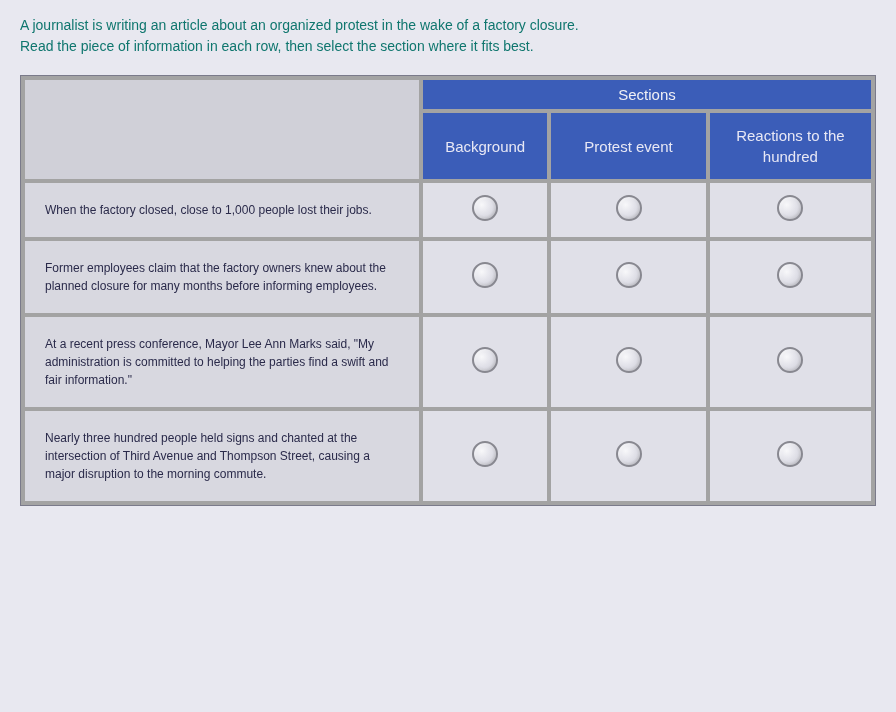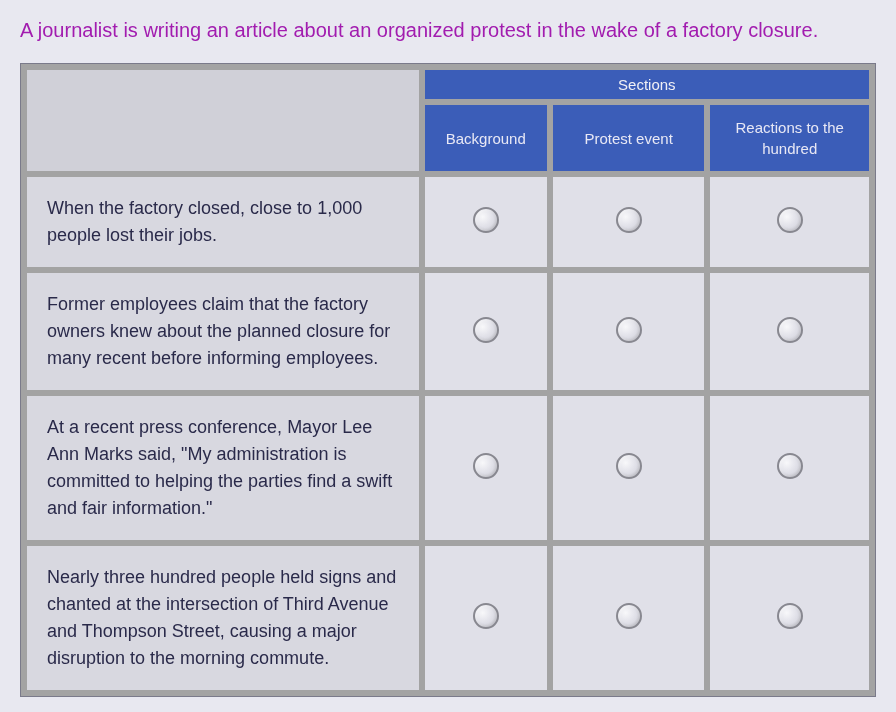--- a/index.html
+++ b/index.html
@@ -8,34 +8,34 @@
       box-sizing: border-box;
     }
     body {
       font-family: Verdana, Geneva, sans-serif;
       background: #e8e8f0;
       padding: 15px 20px;
       width: 896px;
       height: 712px;
     }
     .instructions {
-      color: #a21caf;
-      font-size: 20px;
+      color: #0f766e;
+      font-size: 14px;
       line-height: 1.5;
       margin-bottom: 18px;
     }
     .table-container {
       border: 1px solid #7a7a8a;
     }
     table {
       border-collapse: collapse;
       width: 100%;
     }
     th, td {
-      border: 6px solid #a3a3a3;
+      border: 4px solid #a3a3a3;
     }
     .top-left-empty {
       background: #d0d0d8;
       border-right: 1px solid #9a9a9a;
     }
     .sections-header {
       background: #3b5db8;
       color: #f0f0f5;
       text-align: center;
       padding: 6px 0;
@@ -48,21 +48,21 @@
       text-align: center;
       padding: 12px 8px;
       font-size: 15px;
       font-weight: normal;
       vertical-align: middle;
       line-height: 1.4;
     }
     .statement-cell {
       background: #d8d8e0;
       color: #2a2a4a;
-      font-size: 18px;
+      font-size: 12px;
       padding: 18px 20px;
       line-height: 1.5;
       width: 415px;
       vertical-align: middle;
     }
     .radio-cell {
       background: #e0e0e8;
       text-align: center;
       vertical-align: middle;
       padding: 10px;
@@ -85,20 +85,21 @@
     }
     .col-reactions {
       width: 170px;
     }
   </style>
 </head>
 <body>
 
 <div class="instructions">
   <span>A journalist is writing an article about an organized protest in the wake of a factory closure.</span><br>
+  <span>Read the piece of information in each row, then select the section where it fits best.</span>
 </div>
 
 <div class="table-container">
   <table>
     <tbody>
         <tr>
       <th rowspan="2" class="top-left-empty"></th>
       <th colspan="3" class="sections-header">Sections</th>
     </tr>
     <tr>
@@ -112,21 +113,21 @@
         <span class="radio-circle"></span>
       </td>
       <td class="radio-cell">
         <span class="radio-circle"></span>
       </td>
       <td class="radio-cell">
         <span class="radio-circle"></span>
       </td>
     </tr>
     <tr>
-      <td class="statement-cell">Former employees claim that the factory owners knew about the planned closure for many recent before informing employees.</td>
+      <td class="statement-cell">Former employees claim that the factory owners knew about the planned closure for many months before informing employees.</td>
       <td class="radio-cell">
         <span class="radio-circle"></span>
       </td>
       <td class="radio-cell">
         <span class="radio-circle"></span>
       </td>
       <td class="radio-cell">
         <span class="radio-circle"></span>
       </td>
     </tr>

